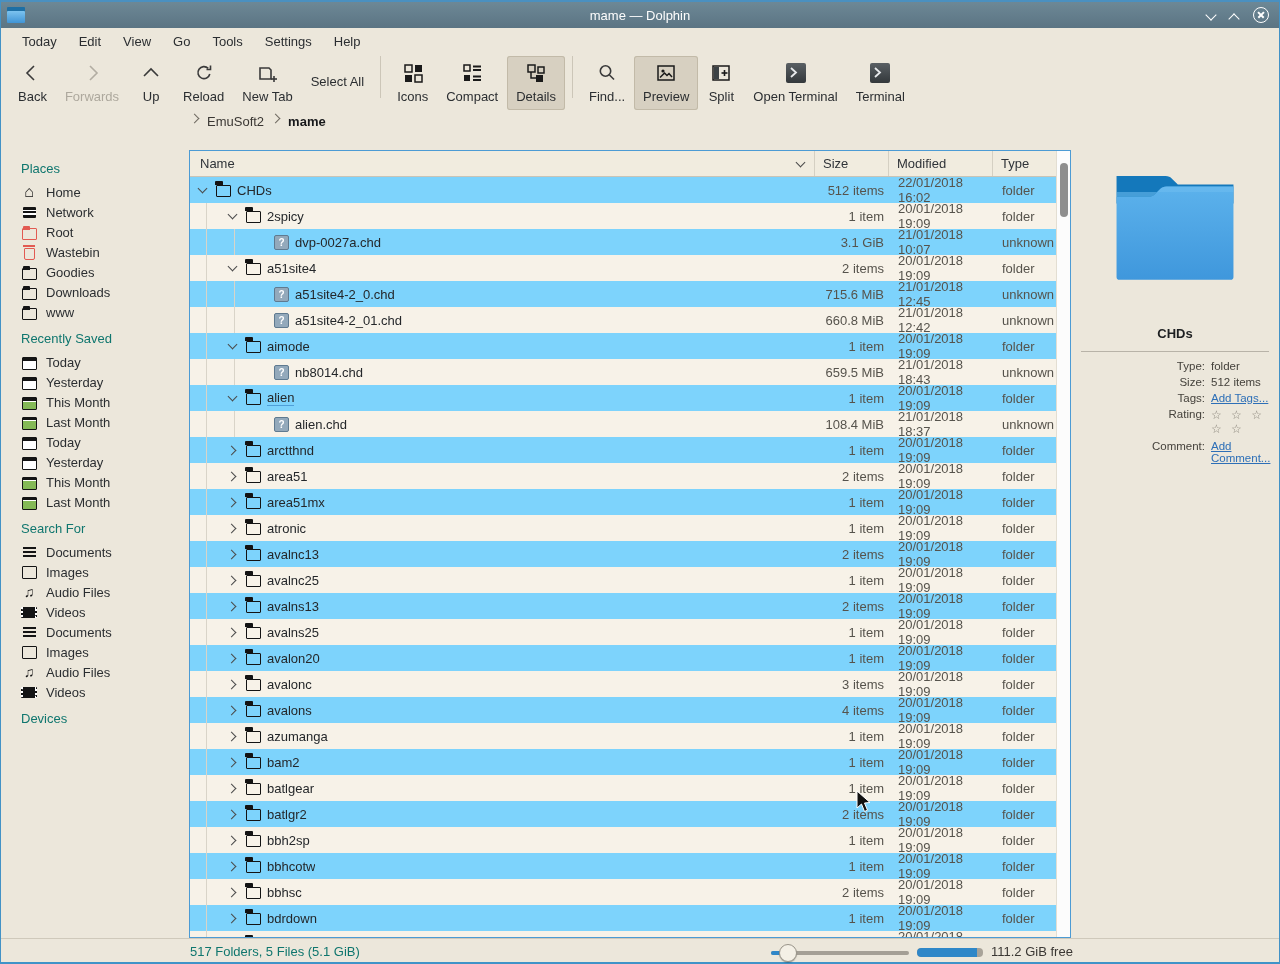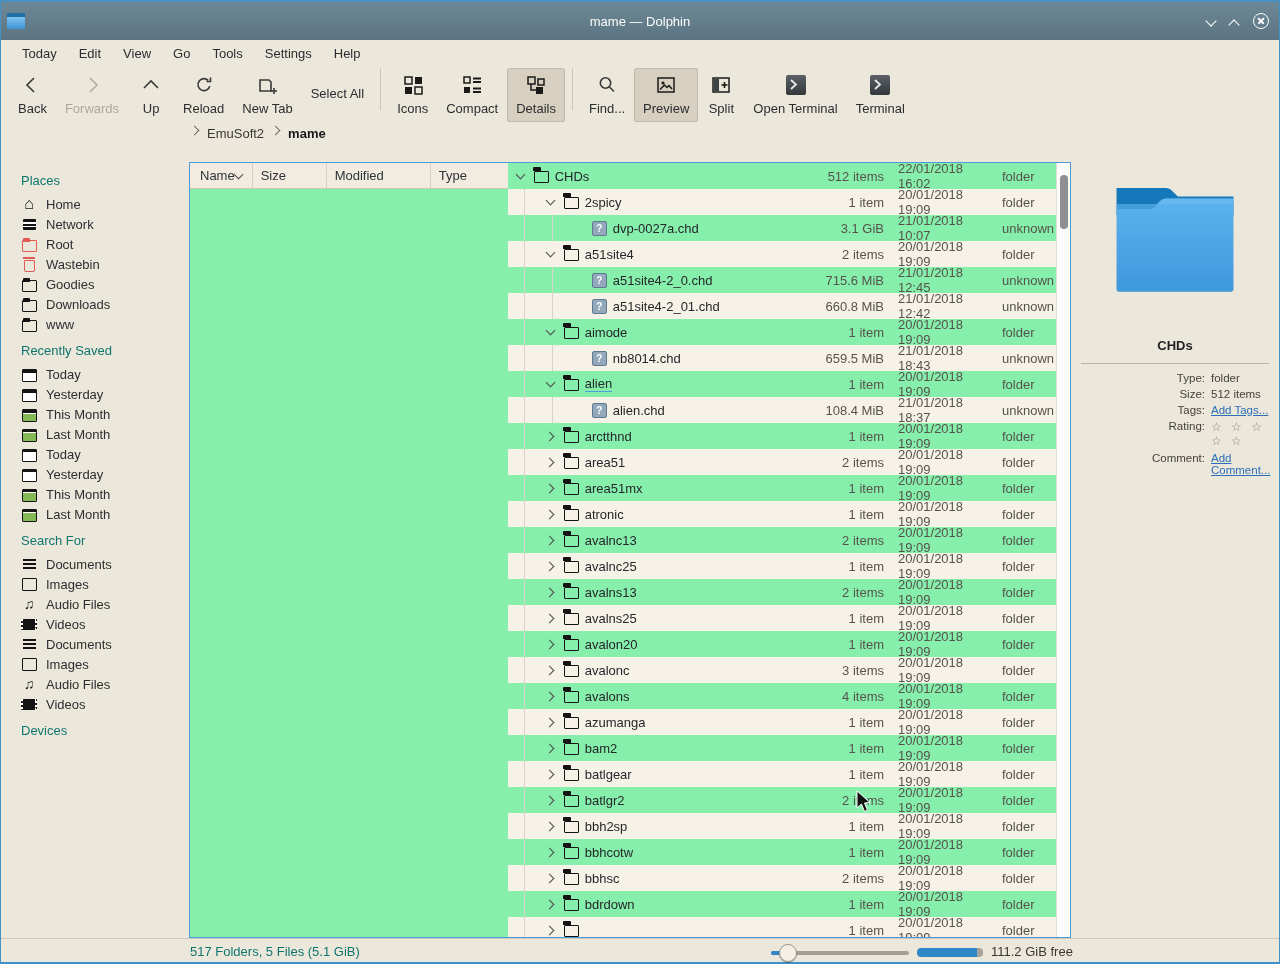--- a/index.html
+++ b/index.html
@@ -3,21 +3,21 @@
 <meta charset="utf-8">
 <style>
   * { margin:0; padding:0; box-sizing:border-box; }
   html,body { width:1280px; height:964px; overflow:hidden; }
   body { font-family:"Liberation Sans","DejaVu Sans",sans-serif; font-size:13px; color:#2b2e31; background:#ece7db; }
 
   .window { position:relative; width:1280px; height:964px; background:#ece7db;
             border-left:1px solid #4292c6; border-right:1px solid #4292c6; display:flex; flex-direction:column; }
 
   
-  .titlebar { height:40px; background:linear-gradient(#6d8896,#5b7483); border-top:2px solid #4a90c0;
+  .titlebar { height:28px; background:linear-gradient(#6d8896,#5b7483); border-top:2px solid #4a90c0;
               display:flex; align-items:center; color:#fdfdfd; position:relative; flex:0 0 auto; }
   .titlebar .appicon { width:20px; height:16px; margin-left:6px; position:relative; }
   .titlebar .appicon .back { position:absolute; inset:0 2px 2px 0; background:#1d6fa5; border-radius:1px; }
   .titlebar .appicon .front { position:absolute; left:0; right:2px; top:4px; bottom:0; background:linear-gradient(#7cc3ef,#3f94d6); border-radius:1px; }
   .titlebar .title { position:absolute; left:0; right:0; text-align:center; pointer-events:none; }
   .winbtns { margin-left:auto; display:flex; align-items:center; gap:14px; padding-right:10px; }
   .chev { width:9px; height:9px; display:inline-block; position:relative; }
   .chev::before { content:""; position:absolute; left:0; top:2px; width:7px; height:7px;
                   border-right:1.7px solid #fff; border-bottom:1.7px solid #fff; }
   .chev.down::before { transform:rotate(45deg); top:0; }
@@ -73,21 +73,21 @@
   .sicon.cal-green::before { background:linear-gradient(#141414 0 2.5px,#fff 2.5px 3.5px,#84b956 3.5px); }
   .sicon.doc::before { content:""; width:13px; height:10px;
       background:linear-gradient(#141414 0 2px,transparent 2px 4px,#141414 4px 6px,transparent 6px 8px,#141414 8px 10px); }
   .sicon.img::before { content:""; width:13px; height:11px; border:1.5px solid #141414; border-radius:1px;
       background:linear-gradient(transparent 0 5px, #141414 8px) bottom/8px 5px no-repeat; background-position:1px 4px; }
   .sicon.audio::before { content:"♫"; font-size:14px; line-height:1; }
   .sicon.video::before { content:""; width:13px; height:11px; background:#141414; border-left:2px dotted #fff; border-right:2px dotted #fff; border-radius:1px; }
 
   
   .viewwrap { width:884px; flex:0 0 auto; position:relative; }
-  .listview { position:absolute; inset:0 0 0 2px; background:#86efac; border:1px solid #4c9bd4; overflow:hidden; display:flex; flex-direction:row; }
+  .listview { position:absolute; inset:0 0 0 2px; background:#7dd3fc; border:1px solid #4c9bd4; overflow:hidden; display:flex; flex-direction:column; }
   .lheader { height:26px; flex:0 0 auto; display:flex; background:#f1ecdf; border-bottom:1px solid #c9c4b6; color:#2f3338; }
   .lheader .hname { flex:1 1 auto; display:flex; align-items:center; padding-left:10px; }
   .hsort { margin-left:auto; margin-right:8px; width:9px; height:9px; position:relative; }
   .hsort::before { content:""; position:absolute; width:6px; height:6px; top:0;
                    border-right:1.4px solid #4a4a4a; border-bottom:1.4px solid #4a4a4a; transform:rotate(45deg); }
   .hcell { display:flex; align-items:center; padding-left:8px; border-left:1px solid #d5d0c3; }
   .h-size { width:74px; } .h-mod { width:104px; } .h-type { width:78px; }
   .rows { flex:1 1 auto; overflow:hidden; position:relative; }
   .row { height:26px; display:flex; align-items:center; padding-right:16px; }
   .row:nth-child(even) { background:#f7f2e8; }

